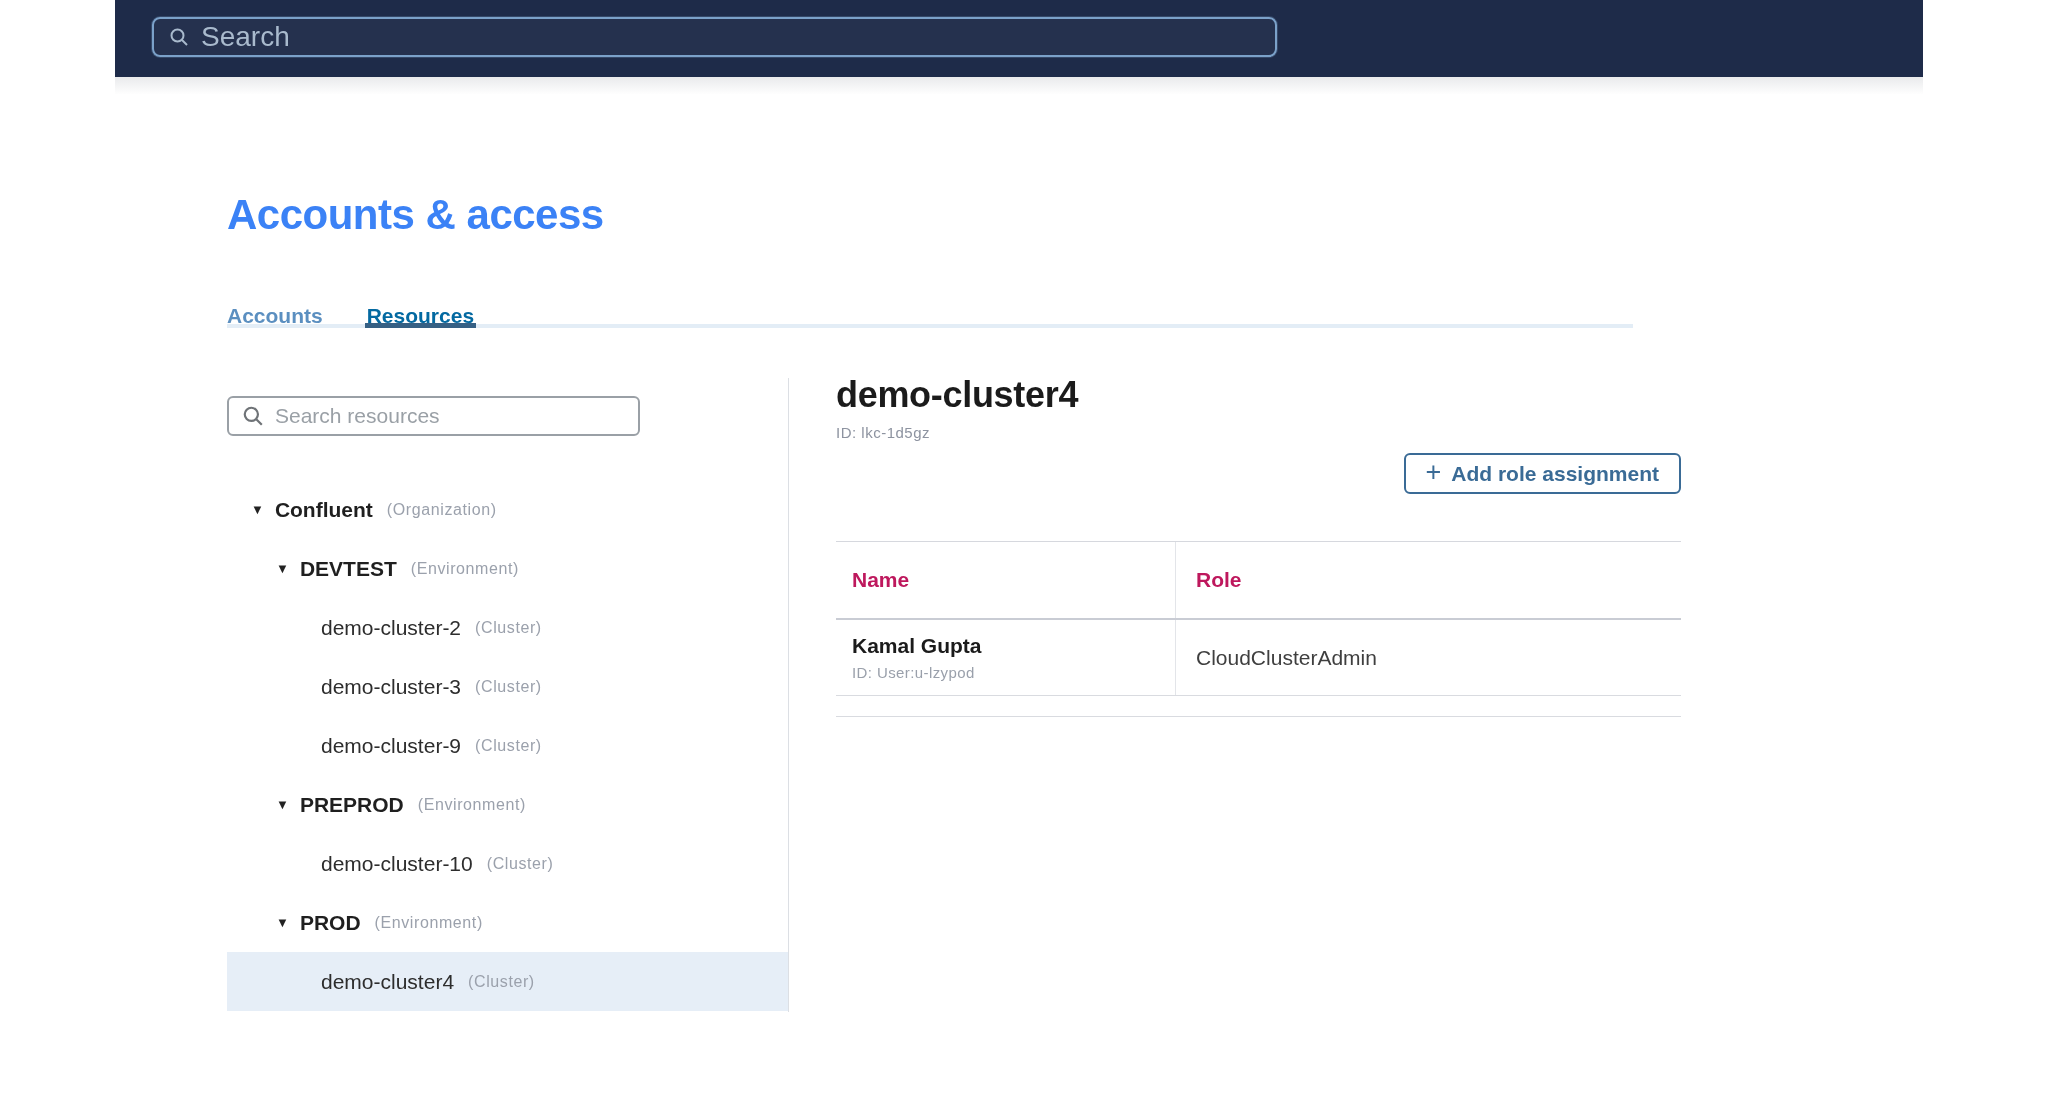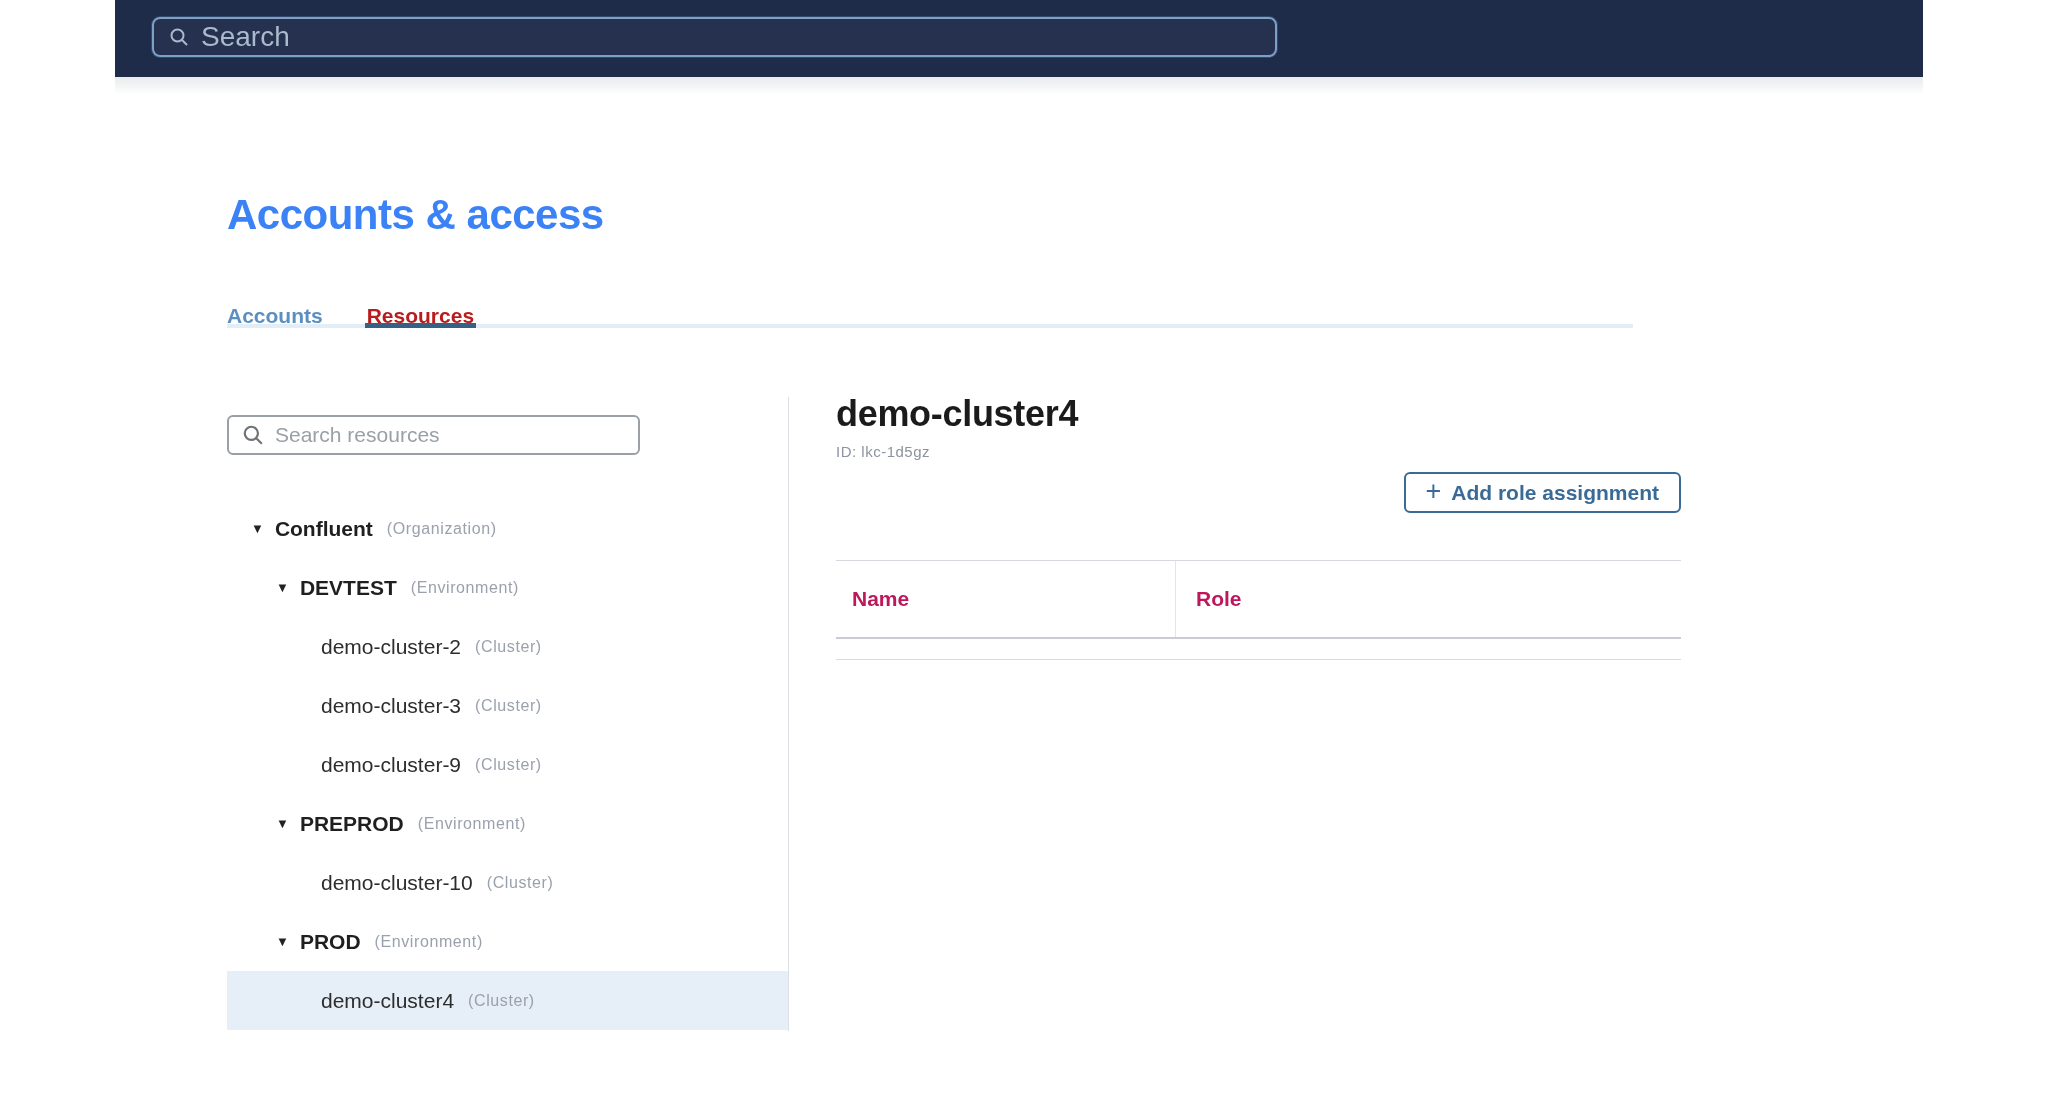--- a/index.html
+++ b/index.html
@@ -30,28 +30,28 @@
   .page-title {
     margin:96px 0 0 0; font-size:42px; line-height:50px; font-weight:700;
     color:#3b82f6; letter-spacing:-0.5px;
   }
 
   
   .tabs { position:relative; margin-top:64px; width:1406px; display:flex; gap:44px; }
   .tabs::after { content:""; position:absolute; left:0; right:0; bottom:0; height:4px; background:#e3edf6; }
   .tab { position:relative; font-size:21px; font-weight:700; cursor:pointer; }
   .tab.inactive { color:#5b8fc0; }
-  .tab.active { color:#b91c1c; }
+  .tab.active { color:#0369a1; }
   .tab.active::after {
     content:""; position:absolute; left:-2px; right:-2px; bottom:0; height:5px;
     background:#366084; z-index:1;
   }
 
   
-  .content { display:flex; margin-top:69px;justify-content:flex-end; }
+  .content { display:flex; margin-top:50px;justify-content:flex-end; }
   .left-col { width:562px; min-height:634px; border-right:1px solid #dcdfe4; }
 
   .search-resources {
     margin-top:18px; width:413px; height:40px; border:2px solid #9aa0a6; border-radius:6px;
     display:flex; align-items:center; background:#fff;
   }
   .search-resources .mag { margin:0 11px 0 13px; color:#6f7377; display:flex; }
   .search-resources input {
     flex:1; background:transparent; border:none; outline:none; font-family:inherit;
     font-size:21px; color:#333; padding:0;
@@ -185,18 +185,27 @@
             <span class="plus">+</span>
             <span>Add role assignment</span>
           </button>
         </div>
 
         <div class="role-table">
           <div class="thead">
             <div class="cell-name th">Name</div>
             <div class="cell-role th">Role</div>
           </div>
+          <div class="trow">
+            <div class="cell-name">
+              <div class="person-name">Kamal Gupta</div>
+              <div class="person-id">ID: User:u-lzypod</div>
+            </div>
+            <div class="cell-role">
+              <span class="role-value">CloudClusterAdmin</span>
+            </div>
+          </div>
           <div class="table-footer"></div>
         </div>
       </div>
     </div>
   </div>
 </div>
 
 </body></html>

